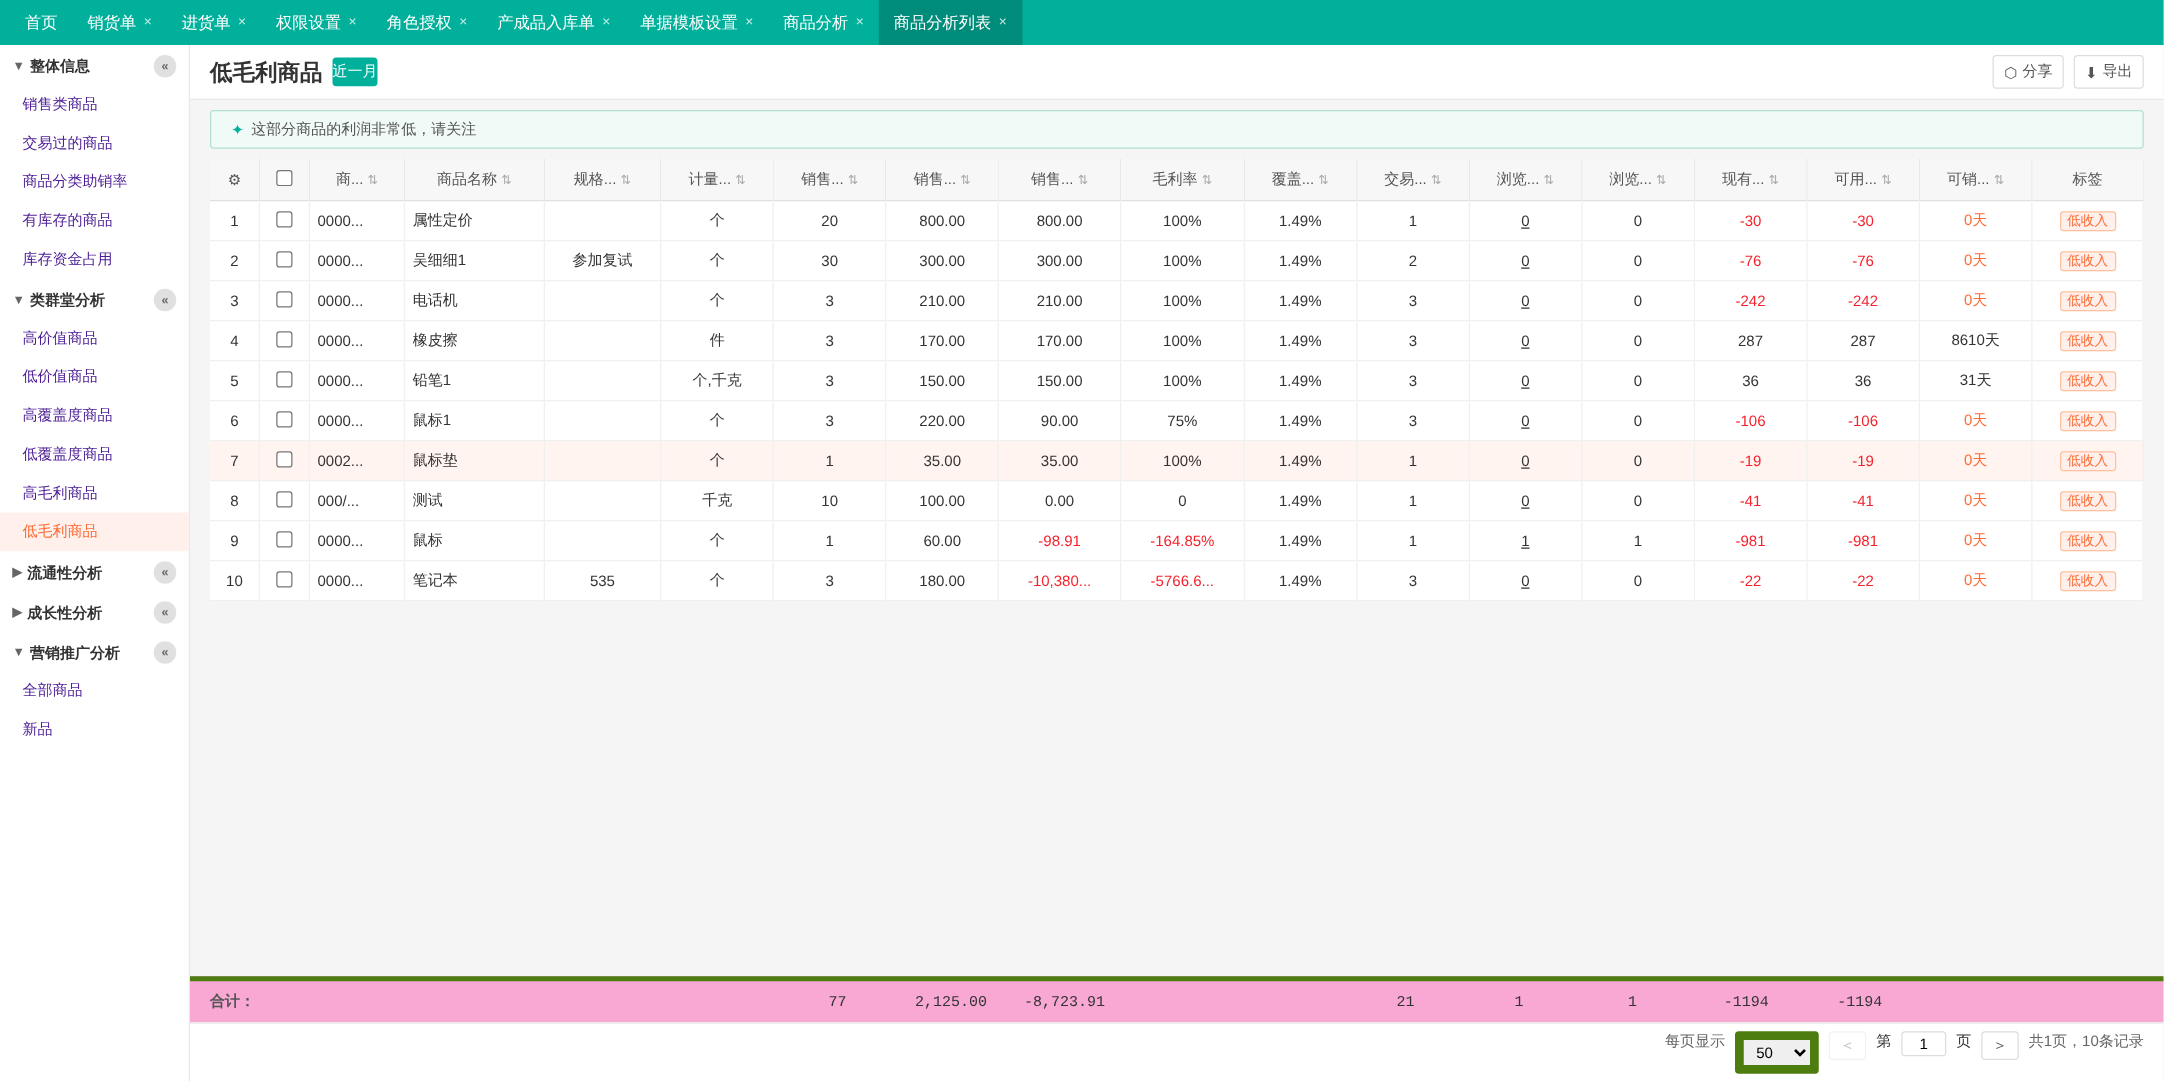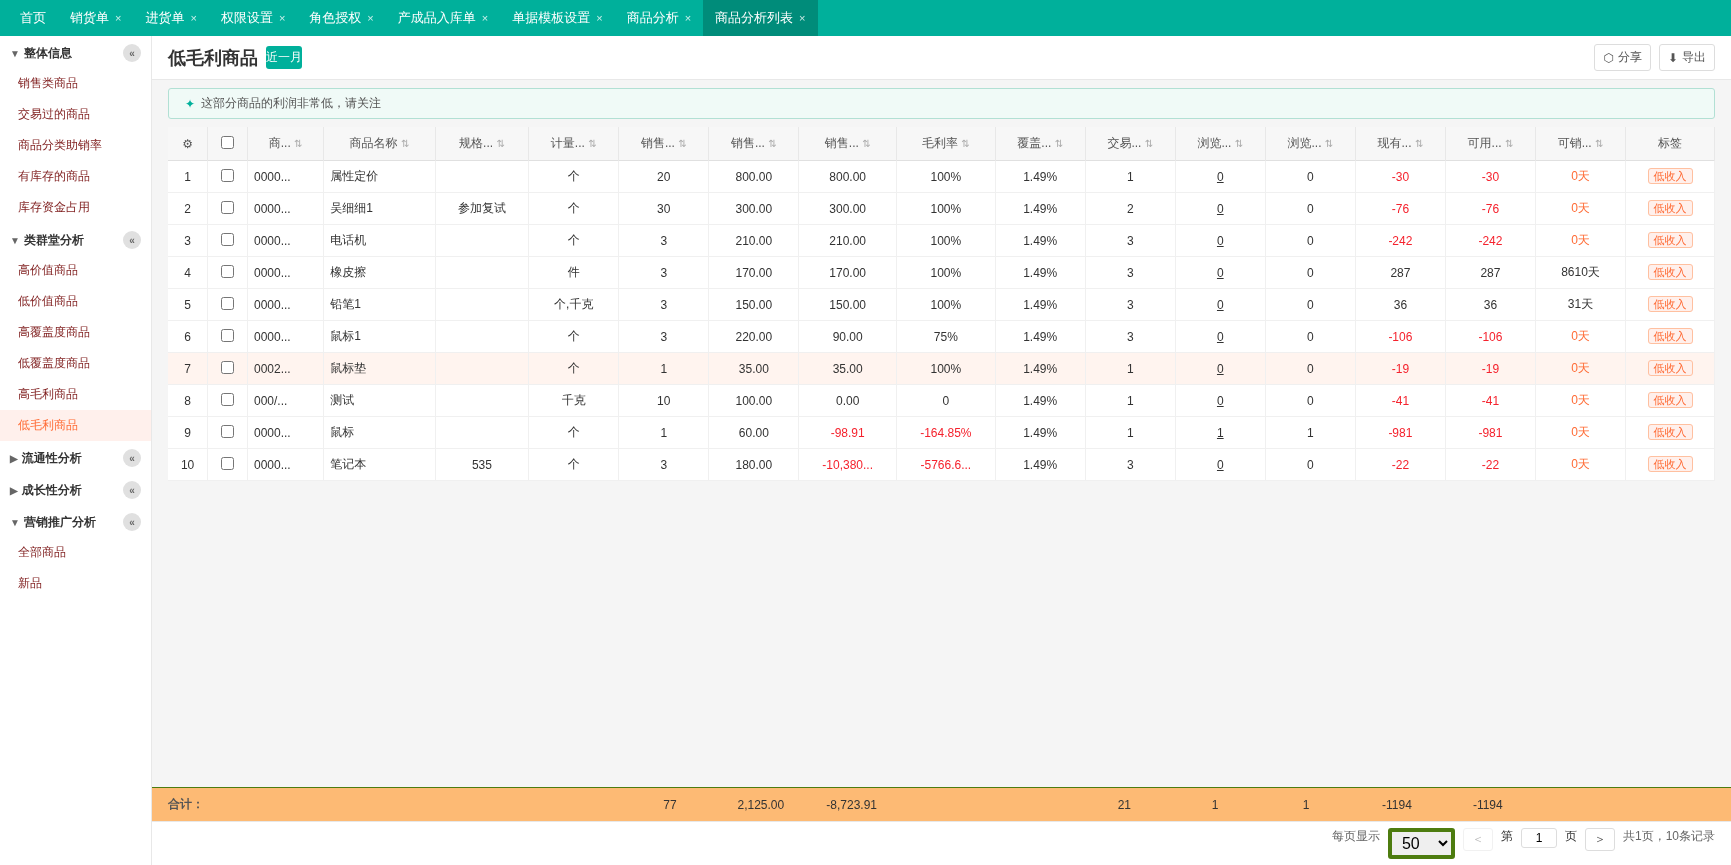--- a/index.html
+++ b/index.html
@@ -45,21 +45,21 @@
       align-items: center;
       padding: 8px 10px 6px;
       color: #333;
       font-weight: bold;
       font-size: 12px;
       cursor: pointer;
     }
     .sidebar-group-title .arrow { margin-right: 4px; font-size: 10px; color: #666; }
     .sidebar-item {
       padding: 7px 10px 7px 18px;
-      color: #7f1d1d;
+      color: #4c1d95;
       cursor: pointer;
       font-size: 12px;
     }
     .sidebar-item.active { background: #fff0ec; color: #ff6b35; }
     .sidebar-collapse-btn {
       display: flex;
       align-items: center;
       justify-content: center;
       width: 18px;
       height: 18px;
@@ -204,58 +204,59 @@
       padding: 1px 5px;
       font-size: 11px;
     }
     .underline-num {
       text-decoration: underline;
       cursor: pointer;
     }
 
     
     .table-footer {
-      background: #fdba74;
-      border-top: 1px solid #4d7c0f;
+      background: #f9a8d4;
+      border-top: 4px solid #4d7c0f;
       padding: 8px 16px;
       display: flex;
       align-items: center;
       font-size: 12px;
       color: #555;
       gap: 37px;
     }
     .footer-label { font-weight: bold; margin-right: 20px; }
     .footer-cells {
       display: flex;
       gap: 0;
       flex: 1;
     }
     .footer-cell {
       flex: 1;
       text-align: center;
       color: #333;
+      font-family: Liberation Mono, monospace;
     }
 
     
     .pagination-bar {
       display: flex;
       align-items: flex-start;
       justify-content: flex-end;
       padding: 6px 16px;
       background: #fff;
       border-top: 1px solid #e8e8e8;
       gap: 8px;
       font-size: 12px;
     }
     .page-size-label { color: #666; }
     .page-size-select {
-      border: 4px solid #4d7c0f;
+      border: 7px solid #4d7c0f;
       border-radius: 3px;
       padding: 2px 6px;
-      font-size: 16px;
+      font-size: 12px;
     }
     .page-btn {
       border: 1px solid #ddd;
       background: #fff;
       border-radius: 3px;
       padding: 2px 8px;
       cursor: pointer;
       font-size: 12px;
       color: #555;
     }

